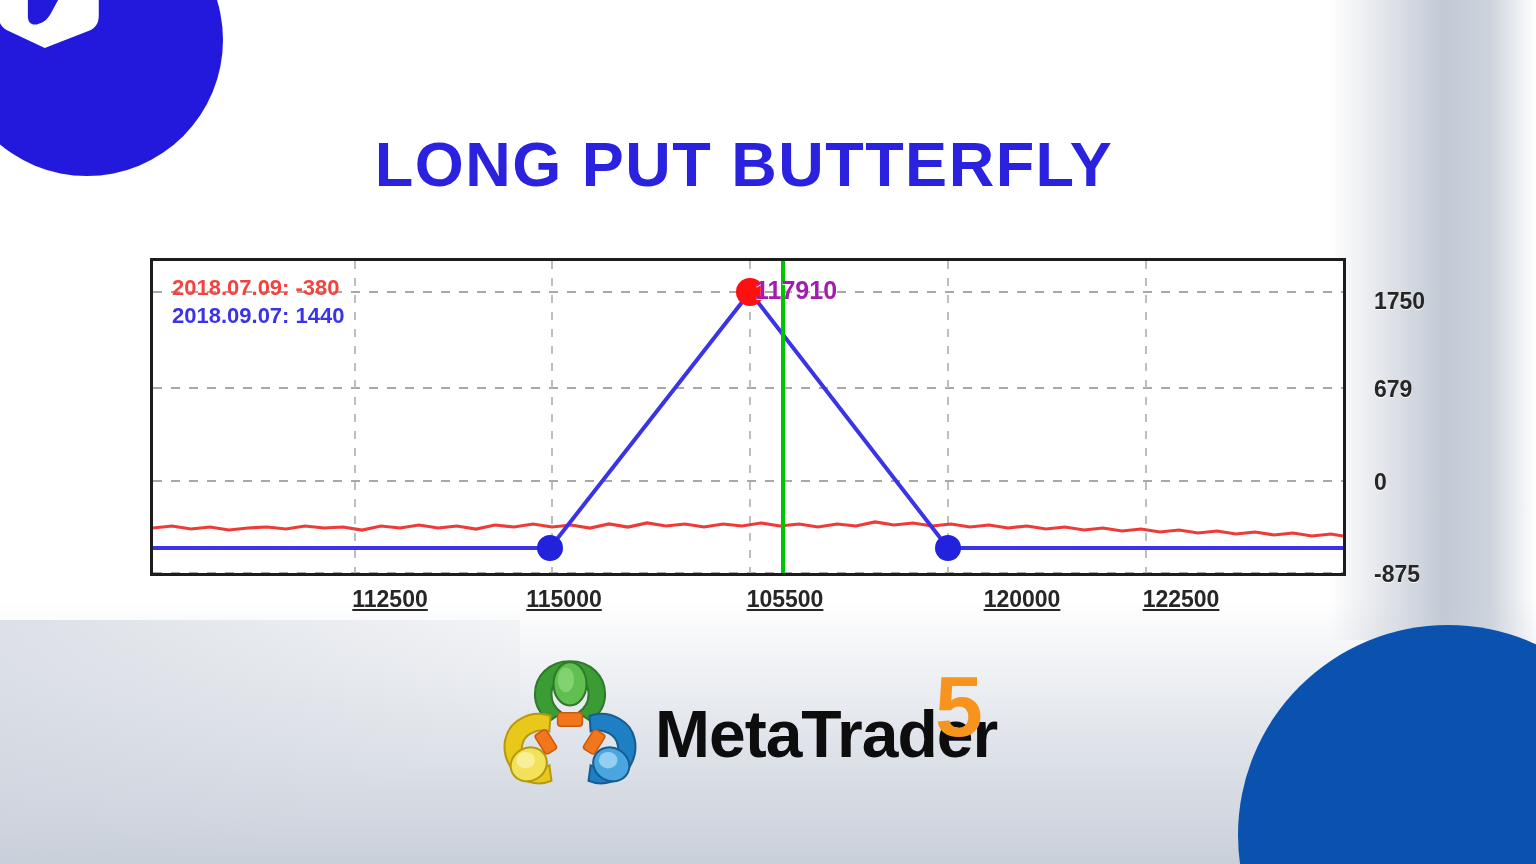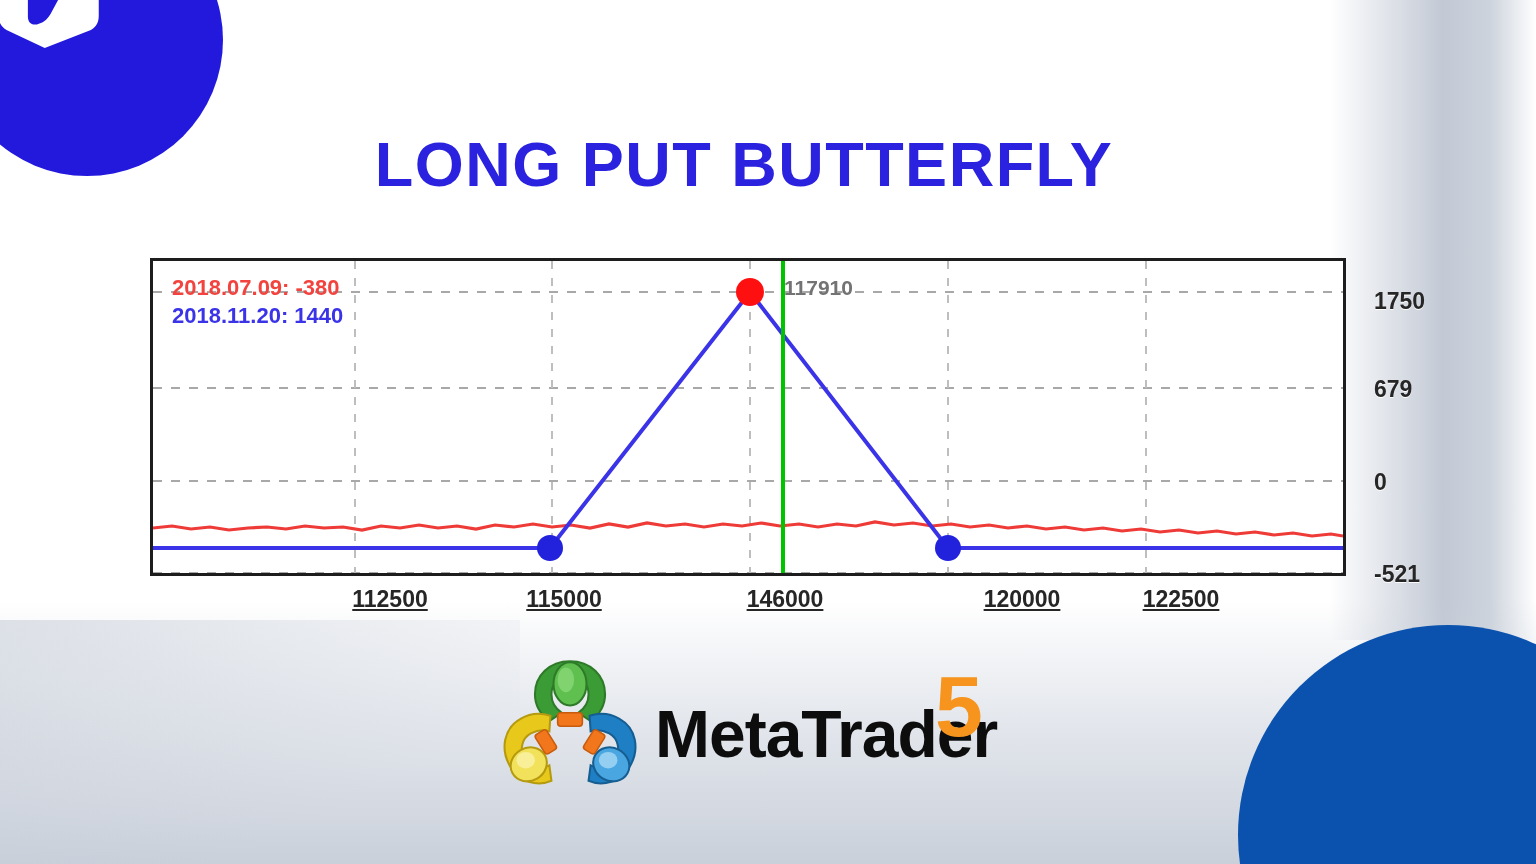--- a/index.html
+++ b/index.html
@@ -67,22 +67,22 @@
     text-shadow:0 1px 0 rgba(255,255,255,.9);
     text-decoration:underline;
   }
 
   .legend{position:absolute;left:22px;top:16px;line-height:1.28;}
   .legend-row{font-size:22px;font-weight:bold;font-family:"Liberation Sans", sans-serif;white-space:nowrap;}
   .legend-red{color:#F3433E;}
   .legend-blue{color:#3A33E8;}
 
   .peak-label{
-    position:absolute;left:784px;top:276px;font-size:21px;font-weight:bold;
-    color:#737373;font-family:"Liberation Sans", sans-serif;white-space:nowrap;
+    position:absolute;left:755px;top:276px;font-size:25px;font-weight:bold;
+    color:#a21caf;font-family:"Liberation Sans", sans-serif;white-space:nowrap;
     text-shadow:0 1px 0 rgba(255,255,255,.85);
   }
 
   
   .mt-logo{position:absolute;left:495px;top:655px;width:545px;height:135px;}
   .mt-icon{position:absolute;left:0;top:0;width:150px;height:132px;}
   .mt-text{
     position:absolute;left:160px;top:20px;font-size:66px;font-weight:bold;
     color:#0d0d0d;font-family:"Liberation Sans", sans-serif;letter-spacing:-1px;
     white-space:nowrap;
@@ -151,37 +151,37 @@
         <line x1="633" y1="3" x2="633" y2="315" stroke="#00C400" stroke-width="4"></line>
 
         <circle cx="600" cy="34" r="14" fill="#FF1010"></circle>
         <circle cx="400" cy="290" r="13" fill="#2222DD"></circle>
         <circle cx="798" cy="290" r="13" fill="#2222DD"></circle>
       </g>
     </svg>
 
     <div class="legend">
       <div class="legend-row legend-red">2018.07.09: -380</div>
-      <div class="legend-row legend-blue">2018.11.20: 1440</div>
+      <div class="legend-row legend-blue">2018.09.07: 1440</div>
     </div>
   </div>
 
   <div class="peak-label">117910</div>
 
   <div class="axis-y">
     <div class="ytick" style="top:30px">1750</div>
     <div class="ytick" style="top:118px">679</div>
     <div class="ytick" style="top:211px">0</div>
-    <div class="ytick" style="top:303px">-521</div>
+    <div class="ytick" style="top:303px">-875</div>
   </div>
 
   <div class="axis-x">
     <div class="xtick" style="left:240px">112500</div>
     <div class="xtick" style="left:414px">115000</div>
-    <div class="xtick" style="left:635px">146000</div>
+    <div class="xtick" style="left:635px">105500</div>
     <div class="xtick" style="left:872px">120000</div>
     <div class="xtick" style="left:1031px">122500</div>
   </div>
 
   <div class="mt-logo">
     <svg class="mt-icon" viewBox="0 0 140 128">
 
       <g>
         <path fill="#3B9B35" stroke="#2E7A29" stroke-width="2" d="M70 6 C50 6 36 20 36 38 C36 50 42 58 50 64 L62 56 C56 52 52 46 52 38 C52 28 60 20 70 20 C80 20 88 28 88 38 C88 46 84 52 78 56 L90 64 C98 58 104 50 104 38 C104 20 90 6 70 6 Z"></path>
         <ellipse cx="70" cy="28" rx="16" ry="21" fill="#5FBF4F" stroke="#2E7A29" stroke-width="2"></ellipse>

